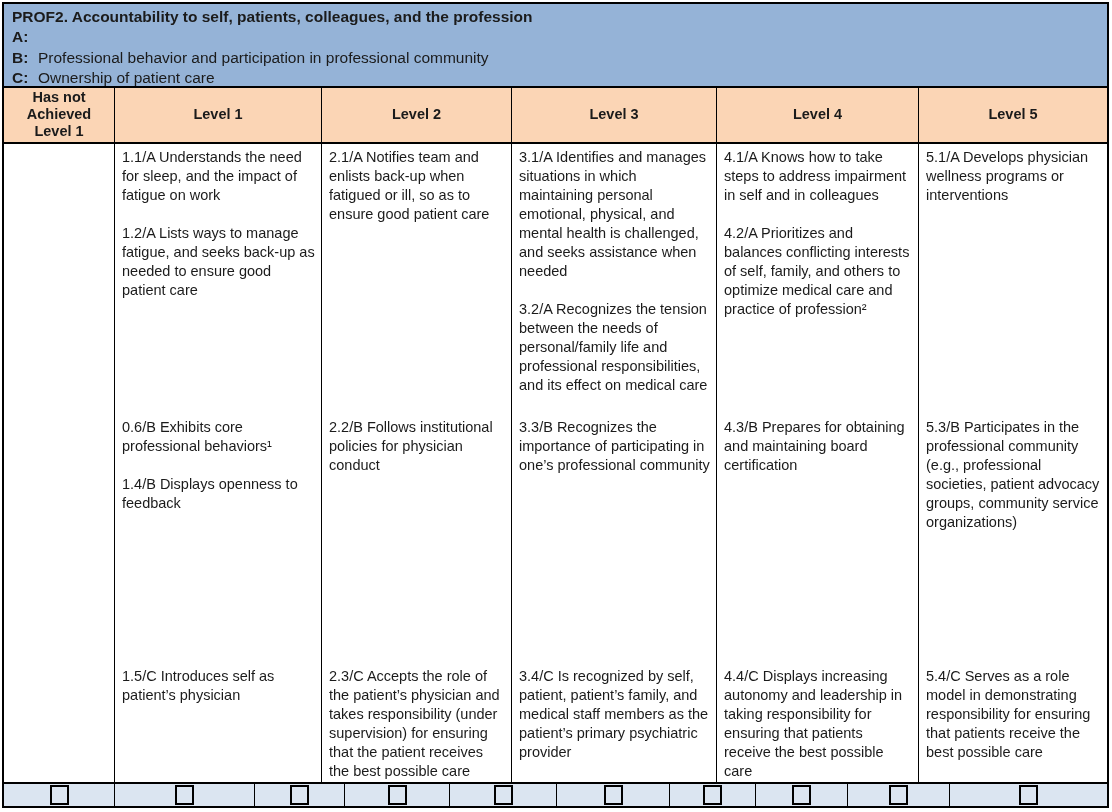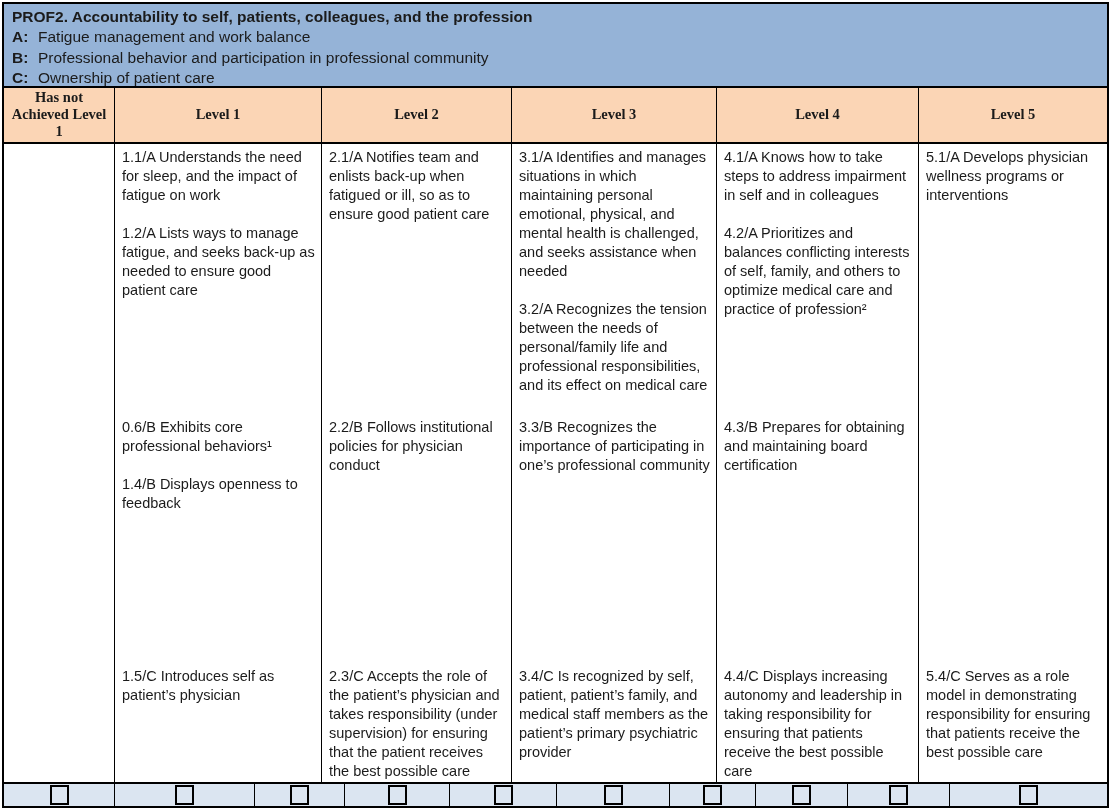--- a/index.html
+++ b/index.html
@@ -23,21 +23,21 @@
     border-bottom:2px solid var(--border-black);
     padding:3px 8px 0 8px;font-size:15.5px;line-height:20.3px;
   }
   .top-header .title{font-weight:bold;}
   .sub-line{display:flex;}
   .abc-letter{font-weight:bold;display:inline-block;width:26px;flex:0 0 26px;}
   
   .col-header-row{
     height:57px;background:var(--level-header-peach);
     border-bottom:2.5px solid var(--border-black);
-    display:flex;align-items:stretch;font-weight:bold;font-size:14.5px;font-family:Liberation Serif, serif;
+    display:flex;align-items:stretch;font-weight:bold;font-size:14.5px;
   }
   .hcell{
     border-right:1.5px solid var(--border-black);
     display:flex;align-items:center;justify-content:center;
     text-align:center;line-height:17px;padding:0 6px;
   }
   .hcell:last-child{border-right:none;text-align:center;}
   
   .w-c1{flex:0 0 111px;}
   .w-c2{flex:0 0 207px;}
@@ -81,21 +81,20 @@
 </style>
 </head>
 <body>
 
 <div class="table-wrap">
 
   <div class="top-header">
     <div class="title">PROF2. Accountability to self, patients, colleagues, and the profession</div>
     <div class="sub-line">
       <span class="abc-letter">A:</span>
-      <span>Fatigue management and work balance</span>
     </div>
     <div class="sub-line">
       <span class="abc-letter">B:</span>
       <span>Professional behavior and participation in professional community</span>
     </div>
     <div class="sub-line">
       <span class="abc-letter">C:</span>
       <span>Ownership of patient care</span>
     </div>
   </div>
@@ -163,20 +162,21 @@
       <div class="sec sec-c">
         <p>4.4/C Displays increasing autonomy and leadership in taking responsibility for ensuring that patients receive the best possible care</p>
       </div>
     </div>
 
     <div class="bcol w-c6">
       <div class="sec sec-a">
         <p>5.1/A Develops physician wellness programs or interventions</p>
       </div>
       <div class="sec sec-b">
+        <p>5.3/B Participates in the professional community (e.g., professional societies, patient advocacy groups, community service organizations)</p>
       </div>
       <div class="sec sec-c">
         <p>5.4/C Serves as a role model in demonstrating responsibility for ensuring that patients receive the best possible care</p>
       </div>
     </div>
 
   </div>
 
   <div class="rating-row">
     <div class="rcell r1">

